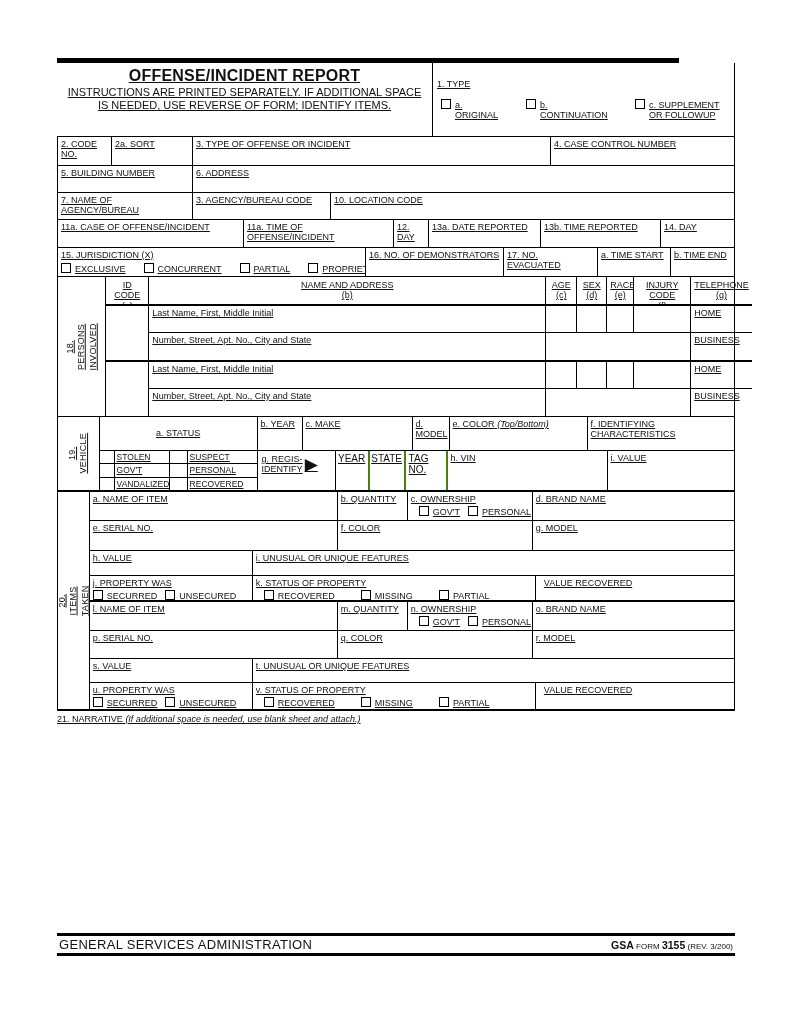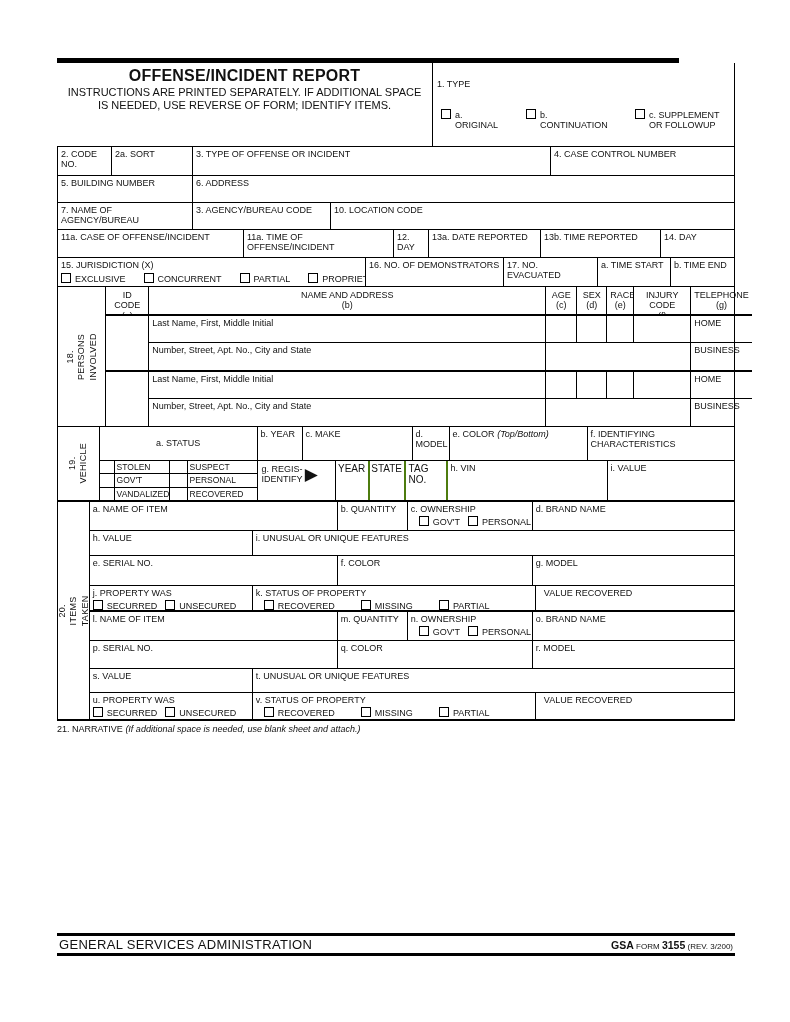--- a/index.html
+++ b/index.html
@@ -1,37 +1,37 @@
 <!DOCTYPE html>
 <html><head>
 <meta charset="utf-8">
 <style>
   * { margin:0; padding:0; box-sizing:border-box; }
   html,body { background:#ffffff; }
   .page {
     position:relative; width:790px; height:1022px; background:#fff;
     font-family:"Liberation Sans", sans-serif; color:#111;
   }
-  .form { position:absolute; left:57px; top:58px; width:622px; }
+  .form { position:absolute; left:57px; top:58px; width:622px;text-decoration:underline; }
   .toprule { height:5px; background:#000; }
   .row { display:flex; width:678px; border-left:1px solid #000; border-right:1px solid #000; border-bottom:1px solid #000; }
   .c { border-right:1px solid #000; padding:2px 3px; font-size:9px; line-height:1.15; overflow:hidden; }
   .c:last-child { border-right:none; flex:1 1 auto; }
   .lbl { font-size:9px; }
   .hint { font-size:9px; }
   .cb { display:inline-block; width:10px; height:10px; border:1.3px solid #000; background:#fff; vertical-align:middle; flex:0 0 auto; }
   .cbopt { display:flex; align-items:flex-start; gap:4px; }
   .cbopt .ol { font-size:9px; padding-top:1px; }
   
   .hdr { display:flex; width:678px; border-bottom:1px solid #000; }
   .hdr-left { width:375px; padding:4px 6px 2px; text-align:center; }
   .title { font-size:16px; font-weight:bold; letter-spacing:0.2px; }
   .instructions { font-size:11px; margin-top:1px; line-height:1.2; }
   .hdr-type { flex:1; border-left:1px solid #000; border-right:1px solid #000; padding:16px 4px; }
-  .type-opts { display:flex; gap:20px; margin-top:20px; padding-left:4px; }
+  .type-opts { display:flex; gap:20px; margin-top:10px; padding-left:4px; }
   .type-opts .ol { max-width:84px; }
   
   .sec { display:flex; width:678px; border-left:1px solid #000; border-right:1px solid #000; border-bottom:2px solid #000; }
   .vcol { flex:0 0 25px; border-right:1px solid #000; display:flex; align-items:center; justify-content:center; }
   .vwrap { transform:rotate(-90deg); white-space:pre-line; font-size:9px; text-align:center; line-height:1.25; letter-spacing:0.3px; }
   .seccontent { flex:1 1 auto; display:flex; flex-direction:column; }
   .srow { display:flex; border-bottom:1px solid #000; }
   .srow:last-child { border-bottom:none; }
   .thead .c { text-align:center; padding-top:3px; }
   .pre { white-space:pre-line; }
@@ -294,28 +294,28 @@
                   <span class="ol">GOV'T</span>
                 </div>
               <div class="cbopt">
                   <span class="cb"></span>
                   <span class="ol">PERSONAL</span>
                 </div>
             </div>
           </div>
           <div class="c"><span class="lbl">d. BRAND NAME</span></div>
         </div>
-        <div class="srow" style="height:25px">
-          <div class="c" style="flex:0 0 163px"><span class="lbl">h. VALUE</span></div>
-          <div class="c"><span class="lbl">i. UNUSUAL OR UNIQUE FEATURES</span></div>
-        </div>
         <div class="srow" style="height:30px">
           <div class="c" style="flex:0 0 248px"><span class="lbl">e. SERIAL NO.</span></div>
           <div class="c" style="flex:0 0 195px"><span class="lbl">f. COLOR</span></div>
           <div class="c"><span class="lbl">g. MODEL</span></div>
+        </div>
+        <div class="srow" style="height:25px">
+          <div class="c" style="flex:0 0 163px"><span class="lbl">h. VALUE</span></div>
+          <div class="c"><span class="lbl">i. UNUSUAL OR UNIQUE FEATURES</span></div>
         </div>
         <div class="srow" style="height:26px; border-bottom:2px solid #000;">
           <div class="c" style="flex:0 0 163px">
             <span class="lbl">j. PROPERTY WAS</span>
             <div style="display:flex; gap:8px; margin-top:2px;">
               <div class="cbopt">
                   <span class="cb"></span>
                   <span class="ol">SECURRED</span>
                 </div>
               <div class="cbopt">

